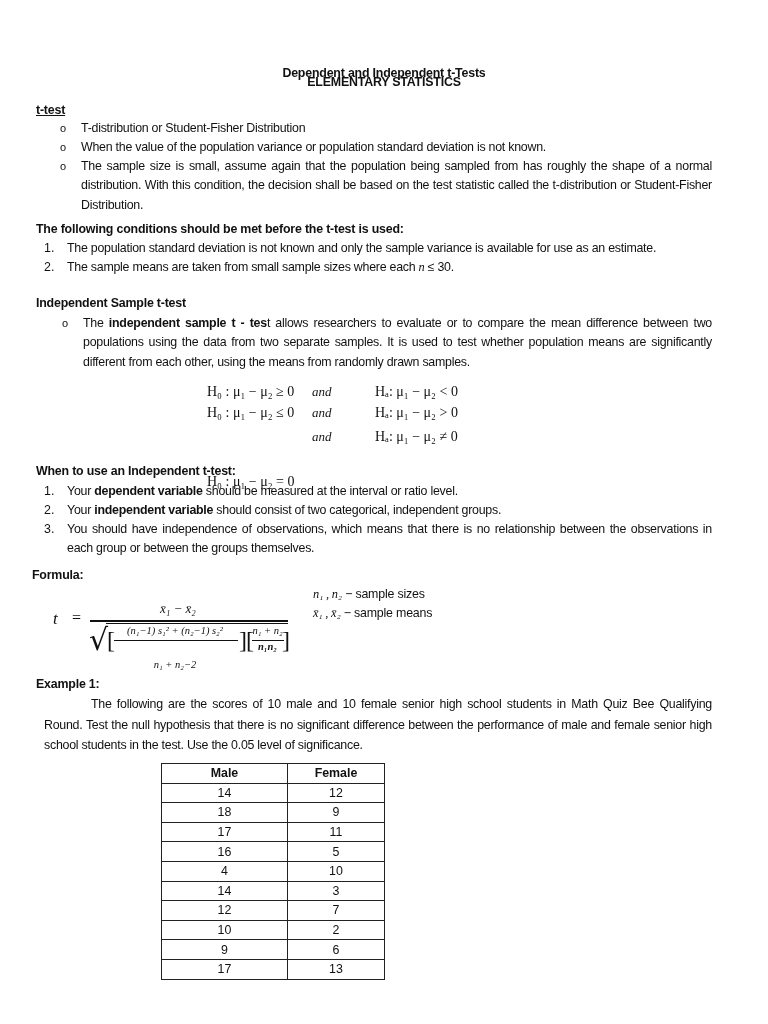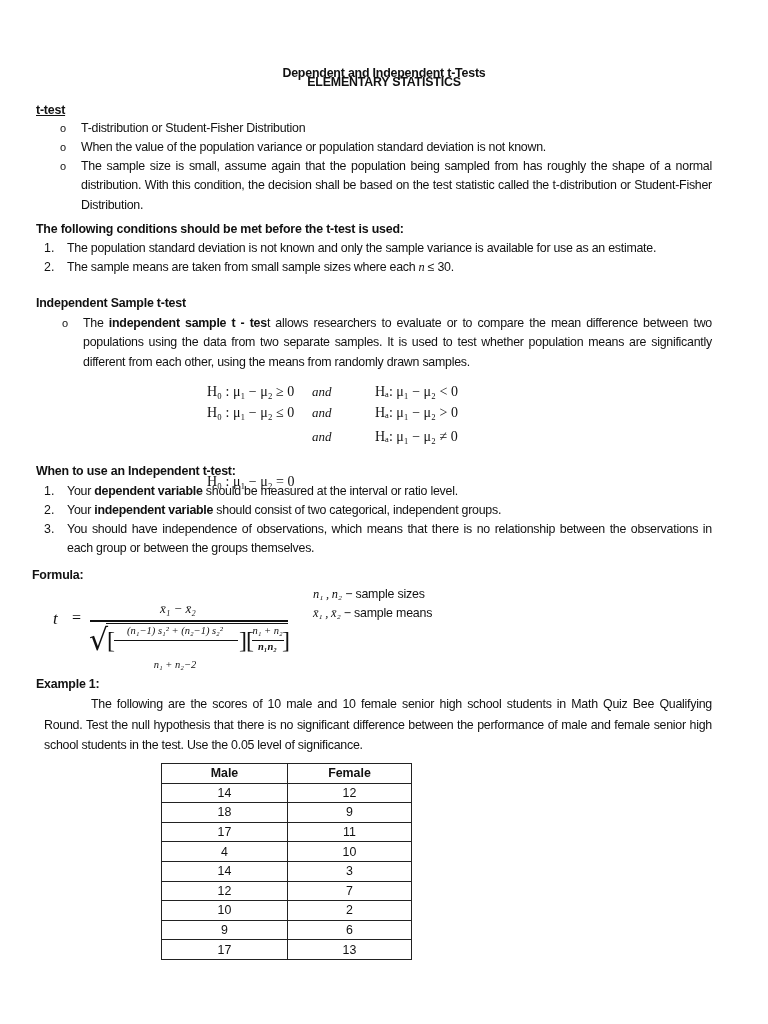--- a/index.html
+++ b/index.html
@@ -114,39 +114,43 @@
   <span class="abs" style="left:232px; top:28px; font-size:24px; font-style:normal; line-height:34px;">]</span>
 </div>
 <div class="abs" style="top:585px; left:313px; width:200px;">
   <div class="where-line"><span class="sym">n₁ , n₂</span><span> − sample sizes</span></div>
   <div class="where-line"><span class="sym">x̄₁ , x̄₂</span><span> − sample means</span></div>
 </div>
 
 <div class="abs h" style="top:677px;">Example 1:</div>
 <div class="abs" style="top:694px; left:44px; width:668px; line-height:20.5px; text-align:justify; text-indent:47px; letter-spacing:-0.25px;">The following are the scores of 10 male and 10 female senior high school students in Math Quiz Bee Qualifying Round. Test the null hypothesis that there is no significant difference between the performance of male and female senior high school students in the test. Use the 0.05 level of significance.</div>
 
-<table class="abs data" style="top:763px; left:161px; width:251px;">
+<table class="abs data" style="top:763px; left:161px; width:224px;">
   <thead>
     <tr>
       <th style="width:125px;">Male</th>
       <th>Female</th>
     </tr>
   </thead>
   <tbody>
     <tr>
         <td>14</td>
         <td>12</td>
       </tr>
     <tr>
         <td>18</td>
         <td>9</td>
       </tr>
     <tr>
         <td>17</td>
         <td>11</td>
+      </tr>
+    <tr>
+        <td>16</td>
+        <td>5</td>
       </tr>
     <tr>
         <td>4</td>
         <td>10</td>
       </tr>
     <tr>
         <td>14</td>
         <td>3</td>
       </tr>
     <tr>

